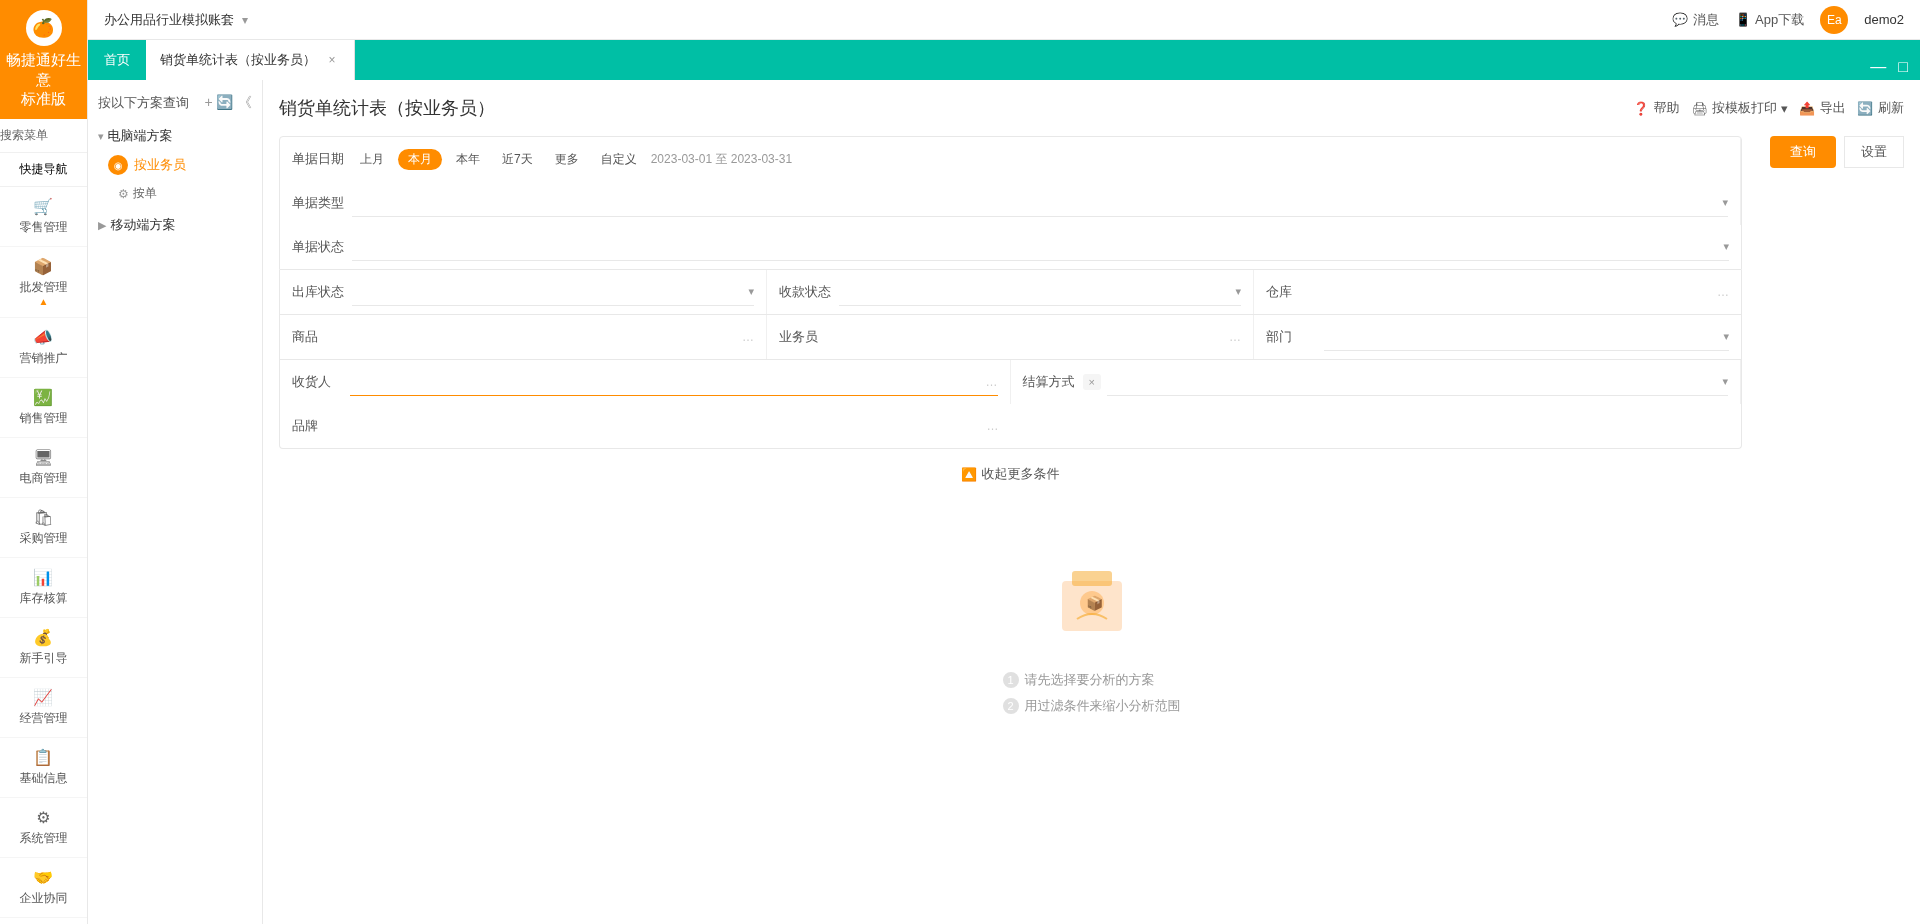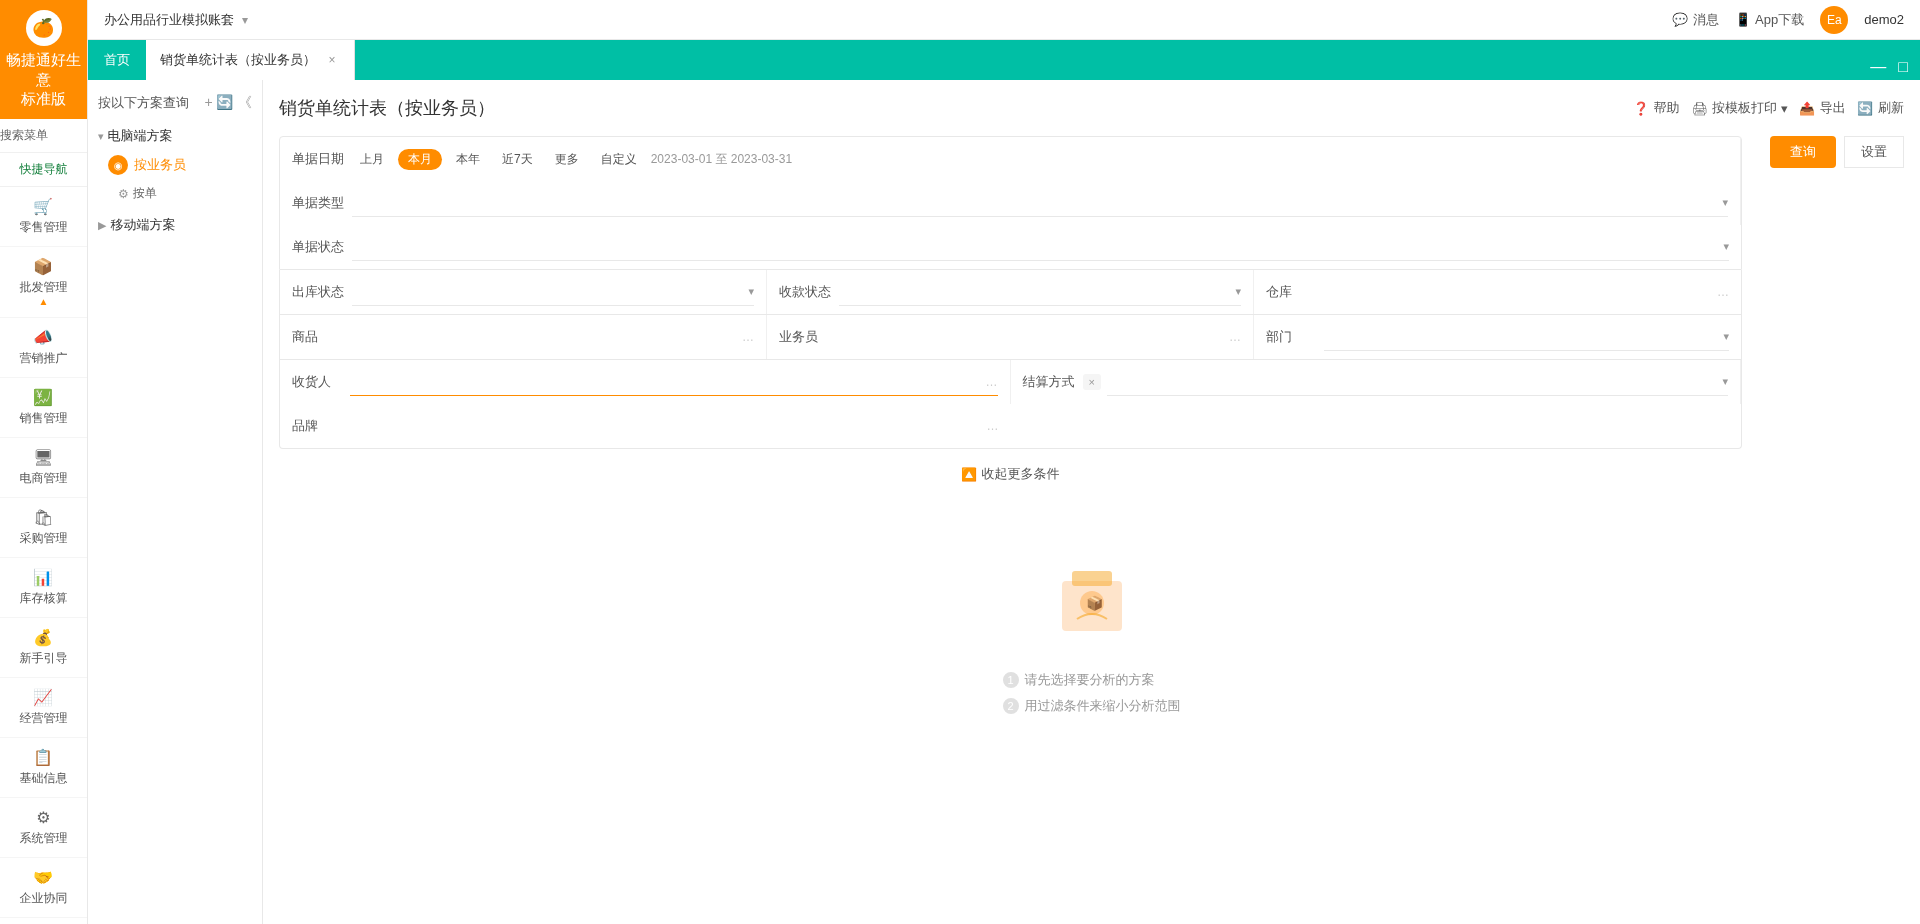--- a/index.html
+++ b/index.html
@@ -10,21 +10,21 @@
     .sidebar-logo { width: 100%; background: #ff8c00; display: flex; flex-direction: column; align-items: center; justify-content: center; padding: 10px 5px; cursor: pointer; }
     .sidebar-logo .logo-icon { width: 36px; height: 36px; background: #fff; border-radius: 50%; display: flex; align-items: center; justify-content: center; }
     .sidebar-logo .logo-icon span { font-size: 18px; }
     .sidebar-logo .logo-text { color: #fff; font-size: 15px; margin-top: 4px; text-align: center; line-height: 1.3; }
     .sidebar-search { padding: 8px 0; border-bottom: 1px solid #f0f0f0; width: 100%; text-align: left; cursor: pointer; }
     .sidebar-search span { font-size: 12px; color: #666; }
     .sidebar-nav-item { width: 100%; padding: 10px 5px; display: flex; flex-direction: column; align-items: center; cursor: pointer; border-bottom: 1px solid #f5f5f5; }
     .sidebar-nav-item .nav-icon { font-size: 16px; color: #666; margin-bottom: 3px; }
     .sidebar-nav-item .nav-label { font-size: 12px; color: #555; text-align: center; }
     .sidebar-quick { padding: 8px 5px; text-align: center; cursor: pointer; border-bottom: 1px solid #f0f0f0; width: 100%; }
-    .sidebar-quick span { font-size: 12px; color: #15803d; }
+    .sidebar-quick span { font-size: 12px; color: #000000; }
 
     
     .main-area { flex: 1; display: flex; flex-direction: column; overflow: hidden; }
 
     
     .top-header { height: 40px; background: #fff; display: flex; align-items: center; justify-content: space-between; padding: 0 16px; border-bottom: 1px solid #e8e8e8; flex-shrink: 0; }
     .top-header-left { display: flex; align-items: center; gap: 8px; }
     .header-title { font-size: 13px; color: #333; }
     .header-dropdown { font-size: 12px; color: #999; cursor: pointer; }
     .top-header-right { display: flex; align-items: center; gap: 16px; }

